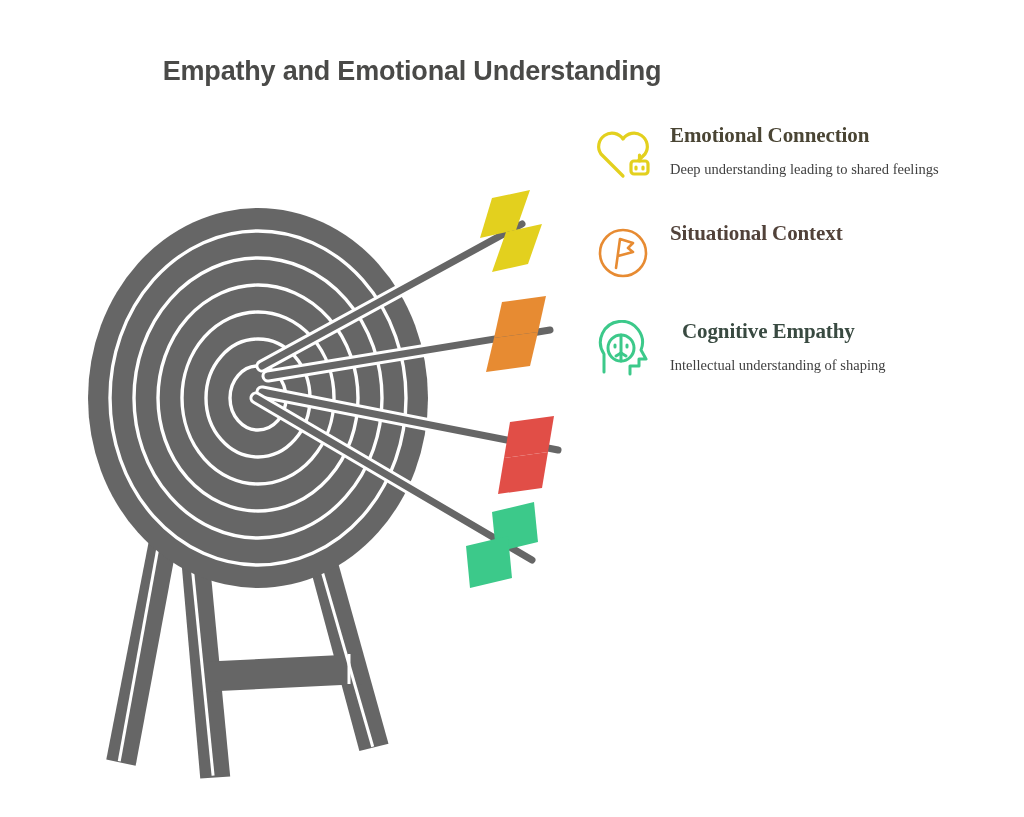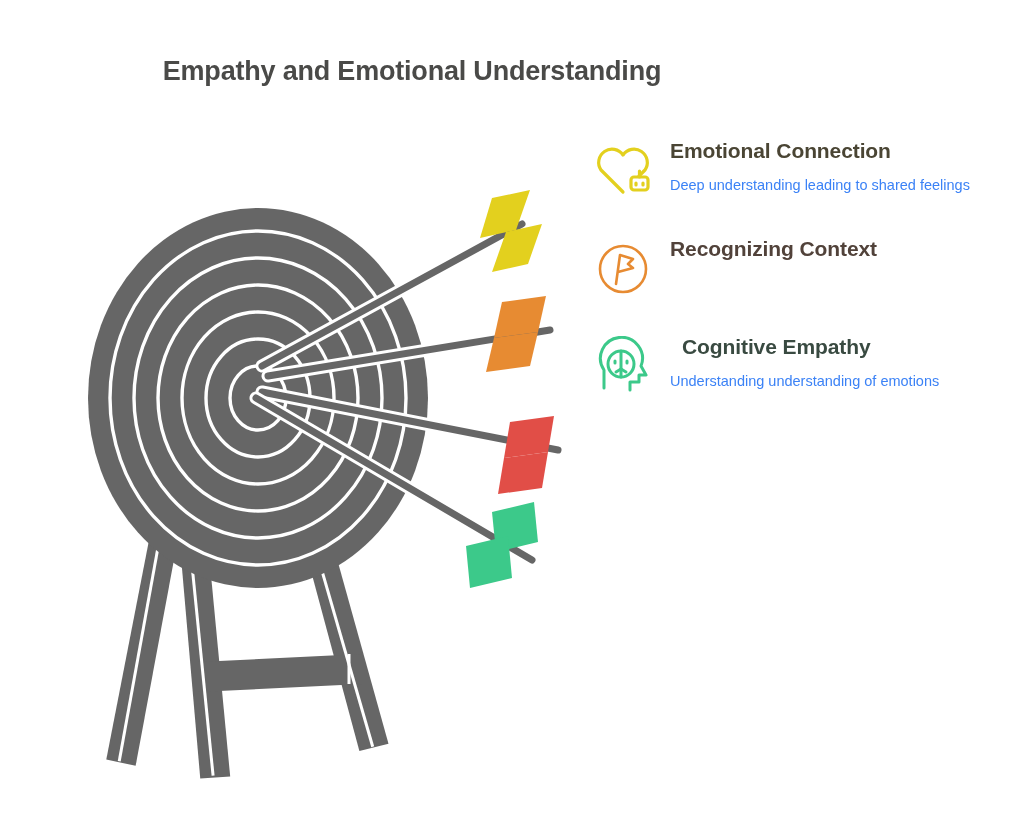--- a/index.html
+++ b/index.html
@@ -47,22 +47,23 @@
   .illustration svg {
     display: block;
     width: 570px;
     height: 630px;
   }
 
   
   .features {
     position: absolute;
     left: 592px;
-    top: 138px;
+    top: 122px;
     width: 410px;
+    font-family: Liberation Serif, serif;
   }
   .feature {
     position: relative;
     padding-left: 78px;
     margin-bottom: 26px;
     min-height: 72px;
   }
   .feature:last-child { margin-bottom: 0; }
 
   .feature-icon {
@@ -81,21 +82,21 @@
   .feature-title {
     font-size: 21px;
     font-weight: bold;
     line-height: 26px;
     margin: 0 0 10px 0;
     letter-spacing: -0.1px;
   }
   .feature-desc {
     font-size: 14.5px;
     line-height: 22px;
-    color: #3b82f6;
+    color: #404040;
     margin: 0;
     max-width: 330px;
   }
 
   .t-yellow { color: #4a4534; }
   .t-orange { color: #51423a; }
   .t-red    { color: #533a39; }
   .t-green  { color: #394a41; margin-left: 12px; }
 </style>
 </head>
@@ -185,34 +186,34 @@
       <p class="feature-desc">Deep understanding leading to shared feelings</p>
     </div>
 
     <div class="feature">
       <span class="feature-icon">
         <svg viewBox="0 0 62 62" xmlns="http://www.w3.org/2000/svg" fill="none" stroke="#e78b32" stroke-width="2.6" stroke-linecap="round" stroke-linejoin="round">
           <circle cx="31" cy="31" r="23"></circle>
           <path d="M24 46 L28 17 L41 21 L36 26 L41 30 L26 34"></path>
         </svg>
       </span>
-      <p class="feature-title t-orange">Recognizing Context</p>
+      <p class="feature-title t-orange">Situational Context</p>
     </div>
 
 
     <div class="feature">
       <span class="feature-icon">
         <svg viewBox="0 0 62 62" xmlns="http://www.w3.org/2000/svg" fill="none" stroke="#3cc98a" stroke-width="3" stroke-linecap="round" stroke-linejoin="round">
           <path d="M12 52 L12 34 A21 21 0 1 1 49 30 L54 39 L47 39 L47 46 L38 46 L38 54"></path>
           <circle cx="29" cy="28" r="13"></circle>
           <path d="M29 15 L29 41"></path>
           <path d="M23 25 L23 27"></path>
           <path d="M35 25 L35 27"></path>
           <path d="M29 33 L24 36"></path>
           <path d="M29 33 L34 36"></path>
         </svg>
       </span>
       <p class="feature-title t-green">Cognitive Empathy</p>
-      <p class="feature-desc">Understanding understanding of emotions</p>
+      <p class="feature-desc">Intellectual understanding of shaping</p>
     </div>
 
   </div>
 </div>
 
 </body></html>

